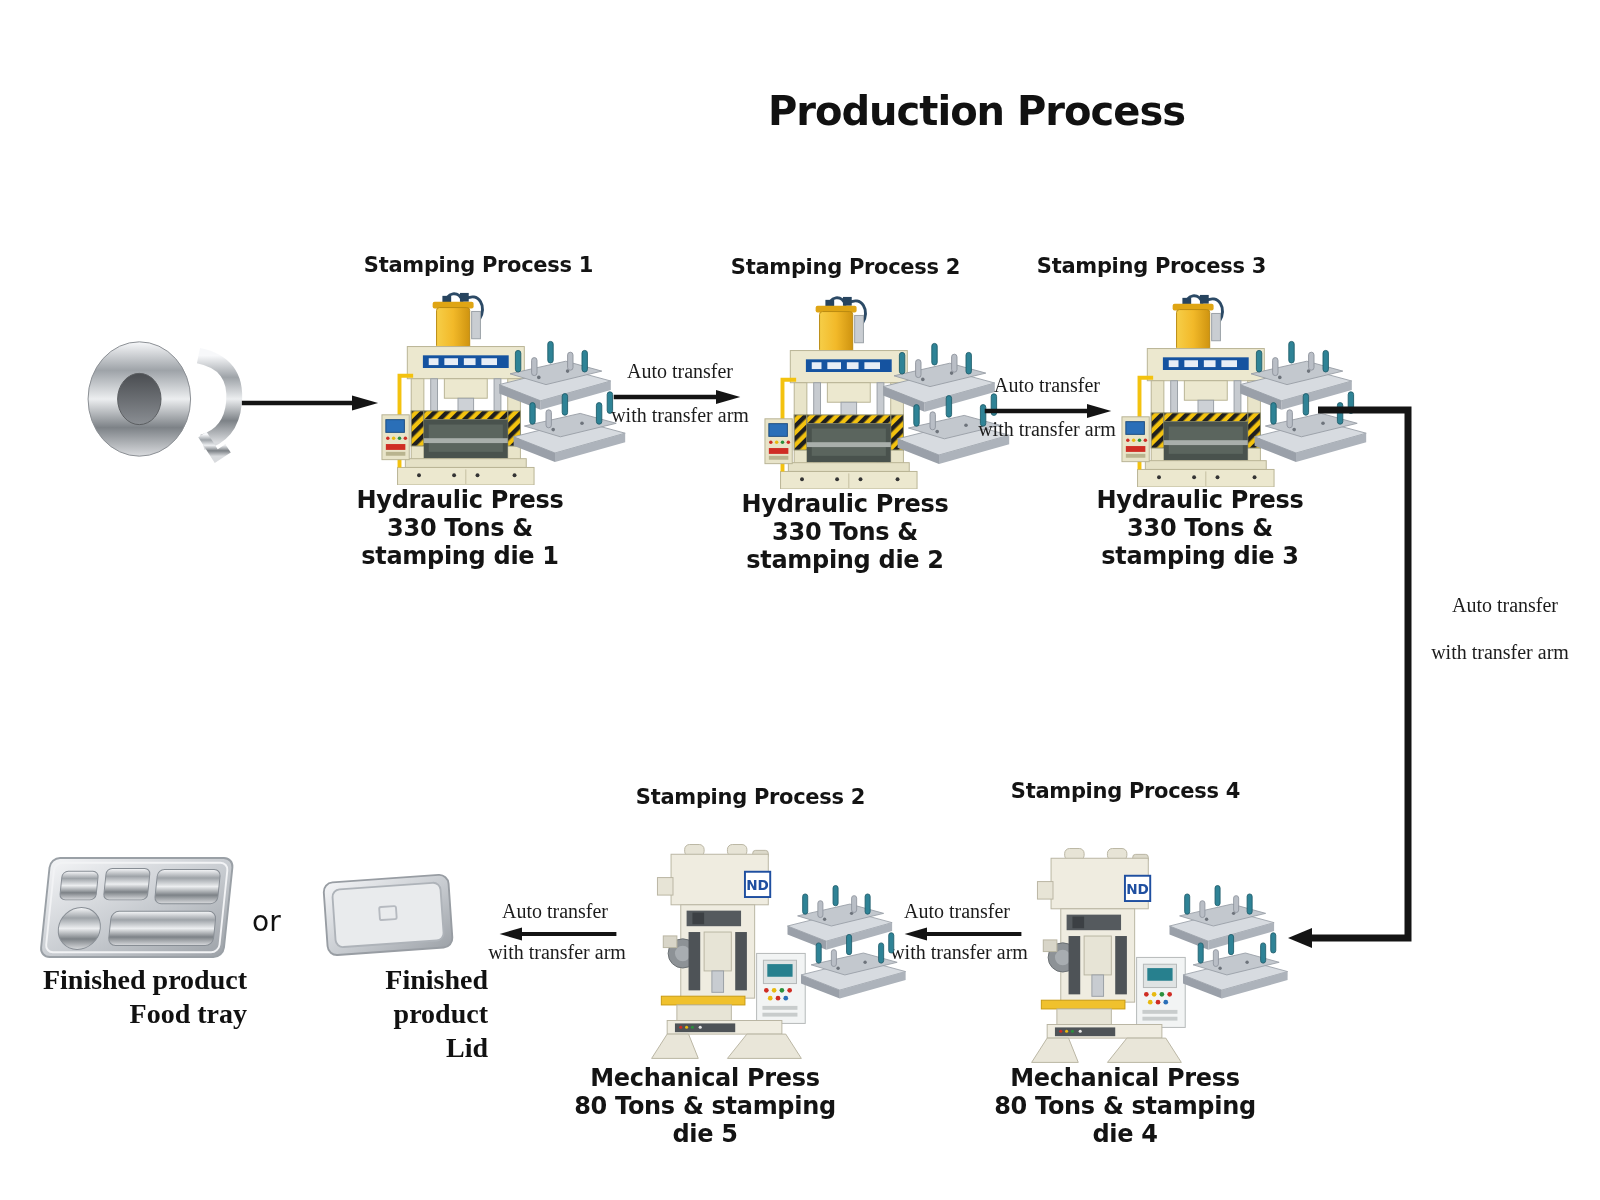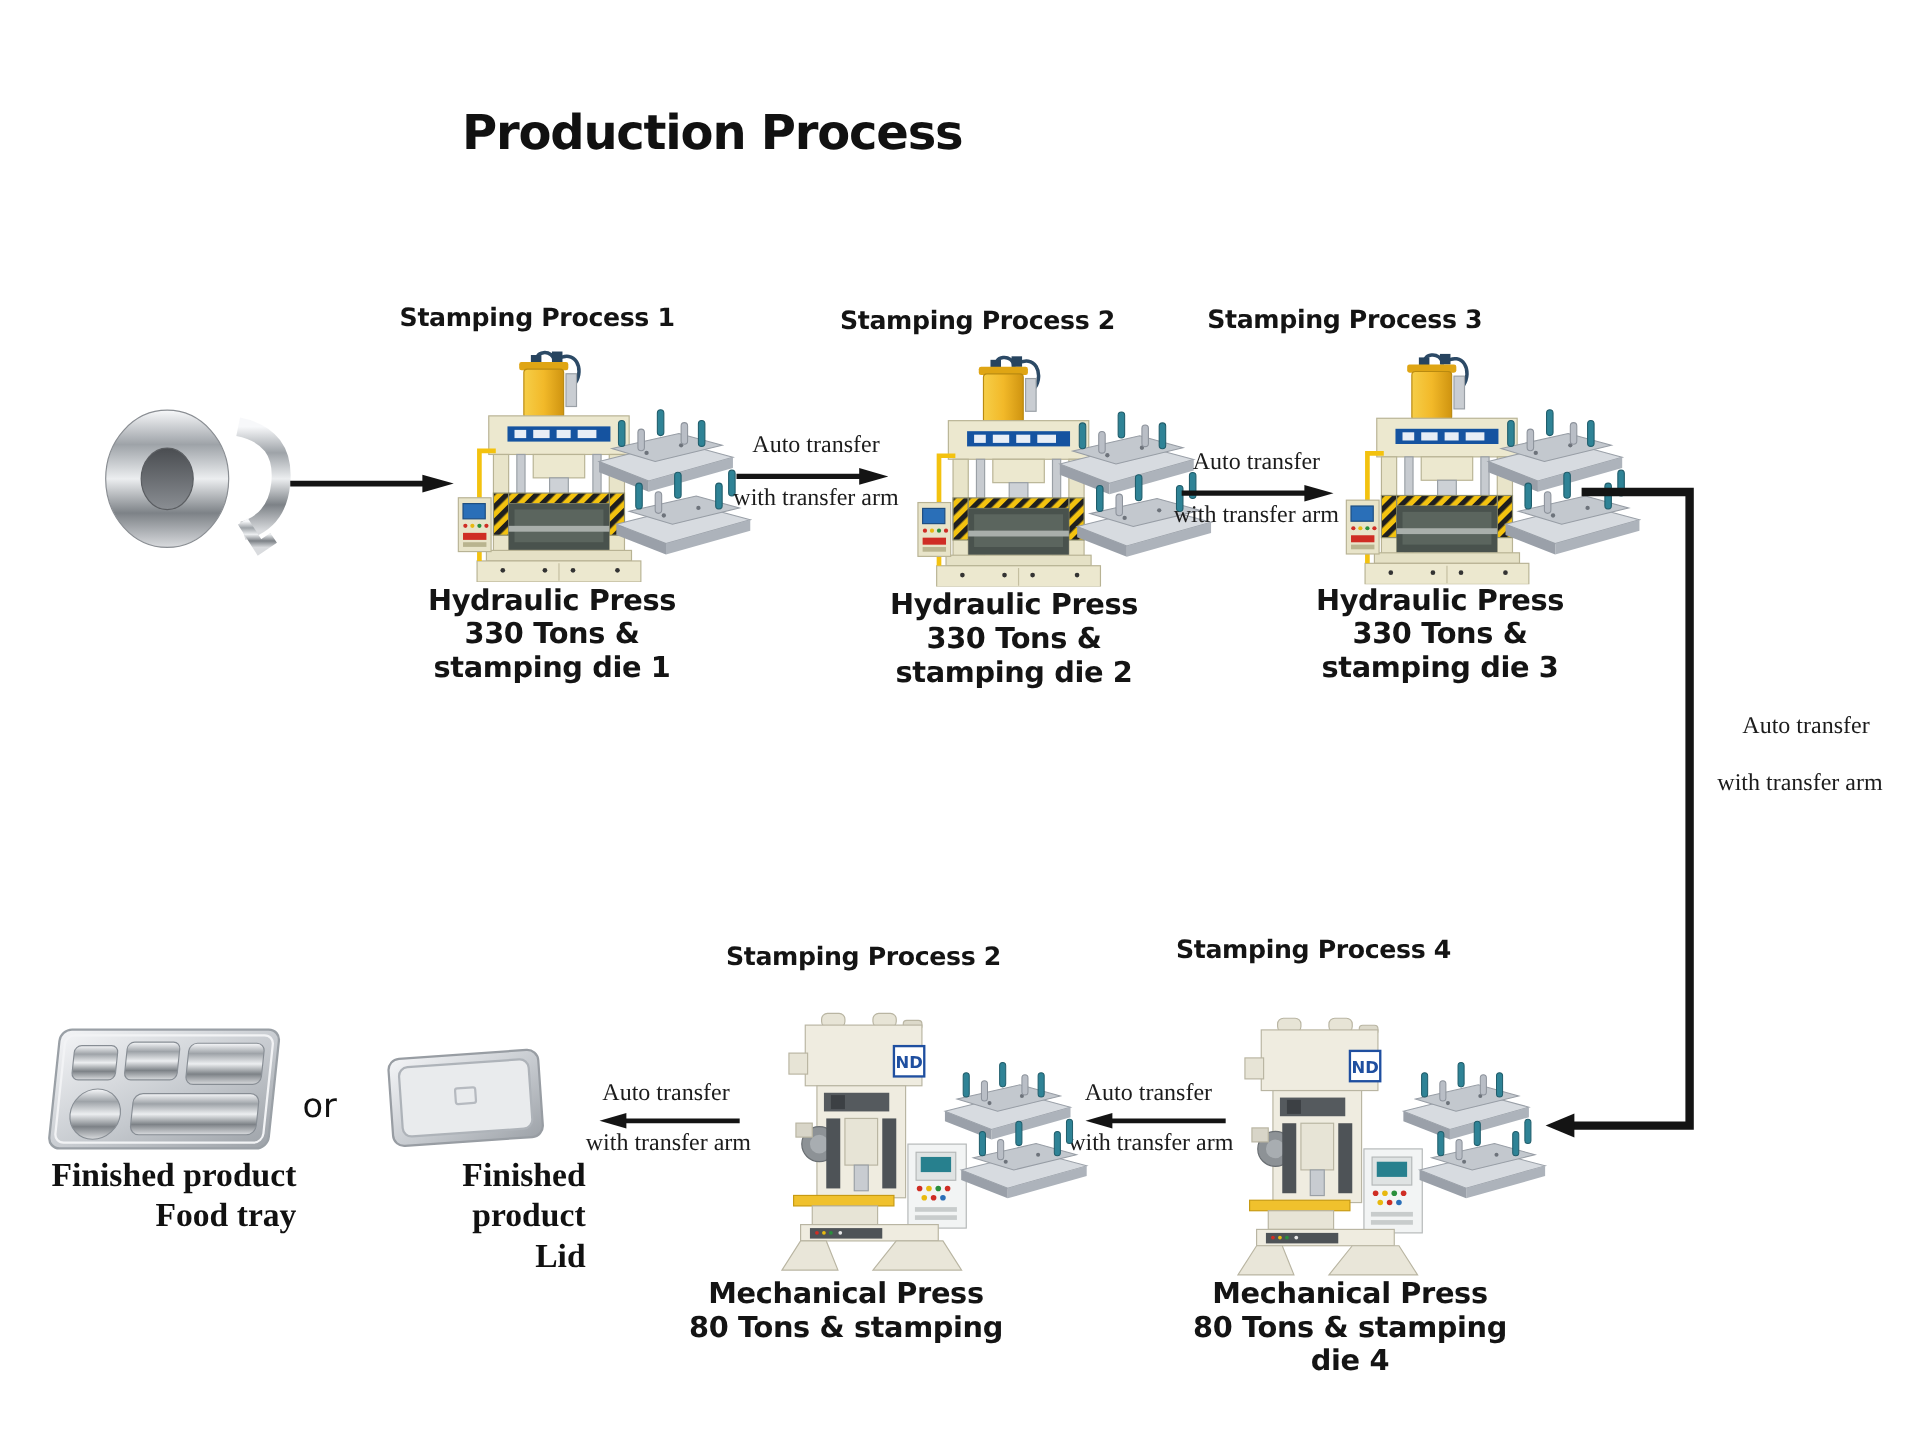--- a/index.html
+++ b/index.html
@@ -2,25 +2,25 @@
 <html><head>
 <meta charset="utf-8">
 <style>
   html,body{margin:0;padding:0;background:#ffffff;}
   #stage{
     position:relative;width:1600px;height:1200px;background:#ffffff;overflow:hidden;
     font-family:"DejaVu Sans",sans-serif;color:#161616;
   }
   .abs{position:absolute;}
   .page-title{
-    width:800px;left:385px;top:88px;text-align:left;
+    width:800px;left:385px;top:88px;text-align:right;
     font-size:40px;font-weight:700;letter-spacing:-1px;color:#111;
   }
   .stage-title{
-    text-align:left;font-size:21px;font-weight:700;letter-spacing:-0.3px;color:#141414;
+    text-align:right;font-size:21px;font-weight:700;letter-spacing:-0.3px;color:#141414;
     width:260px;
   }
   .caption{
     text-align:center;font-size:24px;font-weight:700;letter-spacing:-0.3px;line-height:28px;color:#141414;
     width:280px;
   }
   .serif-label{
     font-family:"Liberation Serif","DejaVu Serif",serif;
     font-size:20px;color:#1c1c1c;text-align:center;
   }
@@ -307,20 +307,21 @@
   <div class="abs stage-title" style="left:605px;top:785px">Stamping Process 2</div>
   <svg class="abs" style="left:638px;top:838px" width="175" height="225">
     <use href="#sym-mpress"></use>
   </svg>
   <svg class="abs" style="left:778px;top:872px" width="132" height="135">
     <use href="#sym-die"></use>
   </svg>
   <div class="abs caption" style="left:565px;top:1064px">
     <div>Mechanical Press</div>
     <div>80 Tons &amp; stamping</div>
+    <div>die 5</div>
   </div>
 
   <div class="abs serif-label" style="left:480px;top:900px;width:150px">Auto transfer</div>
   <svg class="abs" style="left:498px;top:926px" width="120" height="16">
     <use href="#sym-arrow-l"></use>
   </svg>
   <div class="abs serif-label" style="left:472px;top:941px;width:170px">with transfer arm</div>
 
   <svg class="abs" style="left:38px;top:850px" width="200" height="115">
     <use href="#sym-tray"></use>

